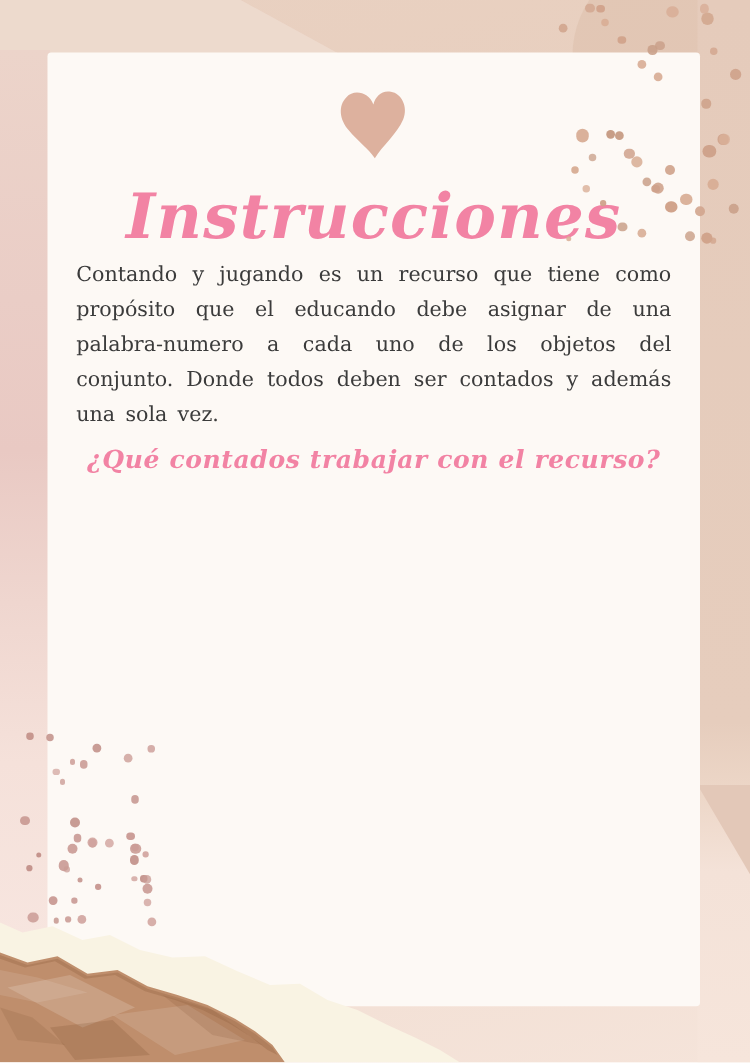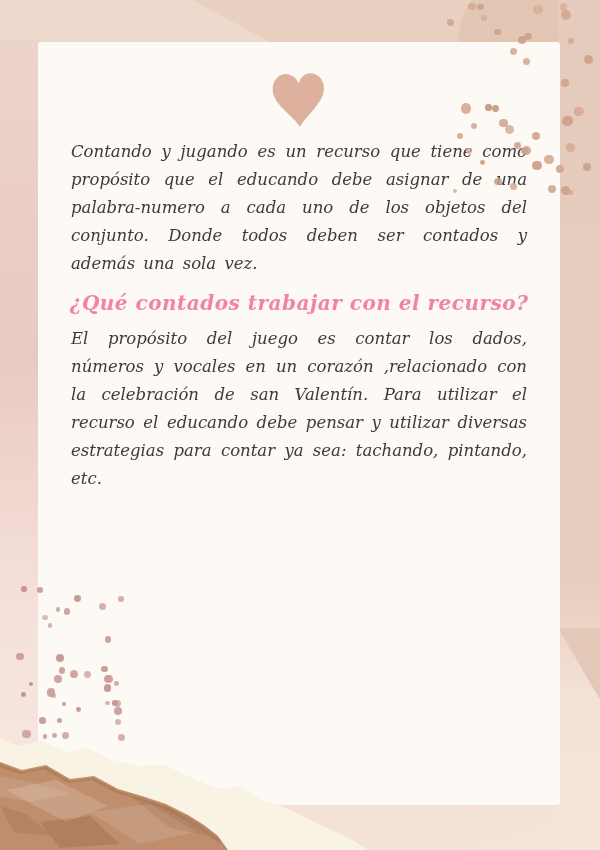--- a/index.html
+++ b/index.html
@@ -37,22 +37,22 @@
     box-sizing:border-box;padding:26px 23px 0 23px;z-index:2;
   }
   .heart-wrap{height:68px;display:flex;justify-content:center;align-items:flex-start;}
   .heart-wrap svg{transform:rotate(-4deg);}
   .title{
     margin:6px 0 0 0;text-align:center;
     font-size:50px;line-height:62px;font-weight:bold;font-style:italic;
     color:var(--accent-pink,#f283a4);letter-spacing:1px;
   }
   .body-text{
-    margin:10px;color:var(--text-color,#3b3b3b);
-    font-style:italic;font-size:16.5px;line-height:28px;
+    margin:0;color:var(--text-color,#3b3b3b);
+    font-size:16.5px;line-height:28px;
     text-align:justify;word-spacing:3px;
   }
   .p-intro{margin-top:2px;}
   .subtitle{
     margin:6px 0 0 0;text-align:center;
     font-size:20px;line-height:30px;font-weight:bold;font-style:italic;
     color:var(--accent-pink,#f283a4);letter-spacing:.5px;
   }
   .p-usage{margin-top:7px;}
   .p-steps{margin-top:15px;}
@@ -79,26 +79,26 @@
 
   <div class="card">
 
     <div class="heart-wrap">
       <svg width="66" height="66" viewBox="0 0 70 72" aria-hidden="true">
         <path d="M36 17 C33 6 20 2 13 9 C5 16 5.5 28 13 38 C20 48 29 55 34 64
                  C41 54 55 44 61 32 C66.5 21 61 9 52 7 C44 5 38.5 10 36 17 Z" fill="var(--heart-tan,#ddb19e)"></path>
       </svg>
     </div>
 
+    <h1 class="title">Instrucciones</h1>
 
     <p class="body-text p-intro">Contando y jugando es un recurso que tiene como propósito que el educando debe asignar de una palabra-numero a cada uno de los objetos del conjunto. Donde todos deben ser contados y además una sola vez.</p>
 
     <h2 class="subtitle">¿Qué contados trabajar con el recurso?</h2>
 
-    <p class="body-text p-usage">El propósito del juego es contar los dados, números y vocales en un corazón ,relacionado con la celebración de san Valentín. Para utilizar el recurso el educando debe pensar y utilizar diversas estrategias para contar ya sea: tachando, pintando, etc.</p>
 
 
   </div>
 
   <div class="dots" id="dots-top-right" style="left: 444px; top: 2px; width: 152px; height: 202px;">
       <div class="dot" style="left: 8.74851px; top: 186.785px; height: 4.47491px; width: 4.47491px; background: rgb(217, 175, 151); opacity: 0.880361;"></div>
       <div class="dot" style="left: 65.832px; top: 45.8737px; height: 6.99534px; width: 6.99534px; background: rgb(217, 175, 151); opacity: 0.932456;"></div>
       <div class="dot" style="left: 22.0199px; top: 146.094px; height: 6.05002px; width: 6.05002px; background: rgb(217, 175, 151); opacity: 0.799284;"></div>
       <div class="dot" style="left: 41.4065px; top: 102.242px; height: 6.75493px; width: 6.75493px; background: rgb(200, 158, 135); opacity: 0.994487;"></div>
       <div class="dot" style="left: 123.942px; top: 36.4794px; height: 5.98421px; width: 5.98421px; background: rgb(209, 164, 140); opacity: 0.788661;"></div>

